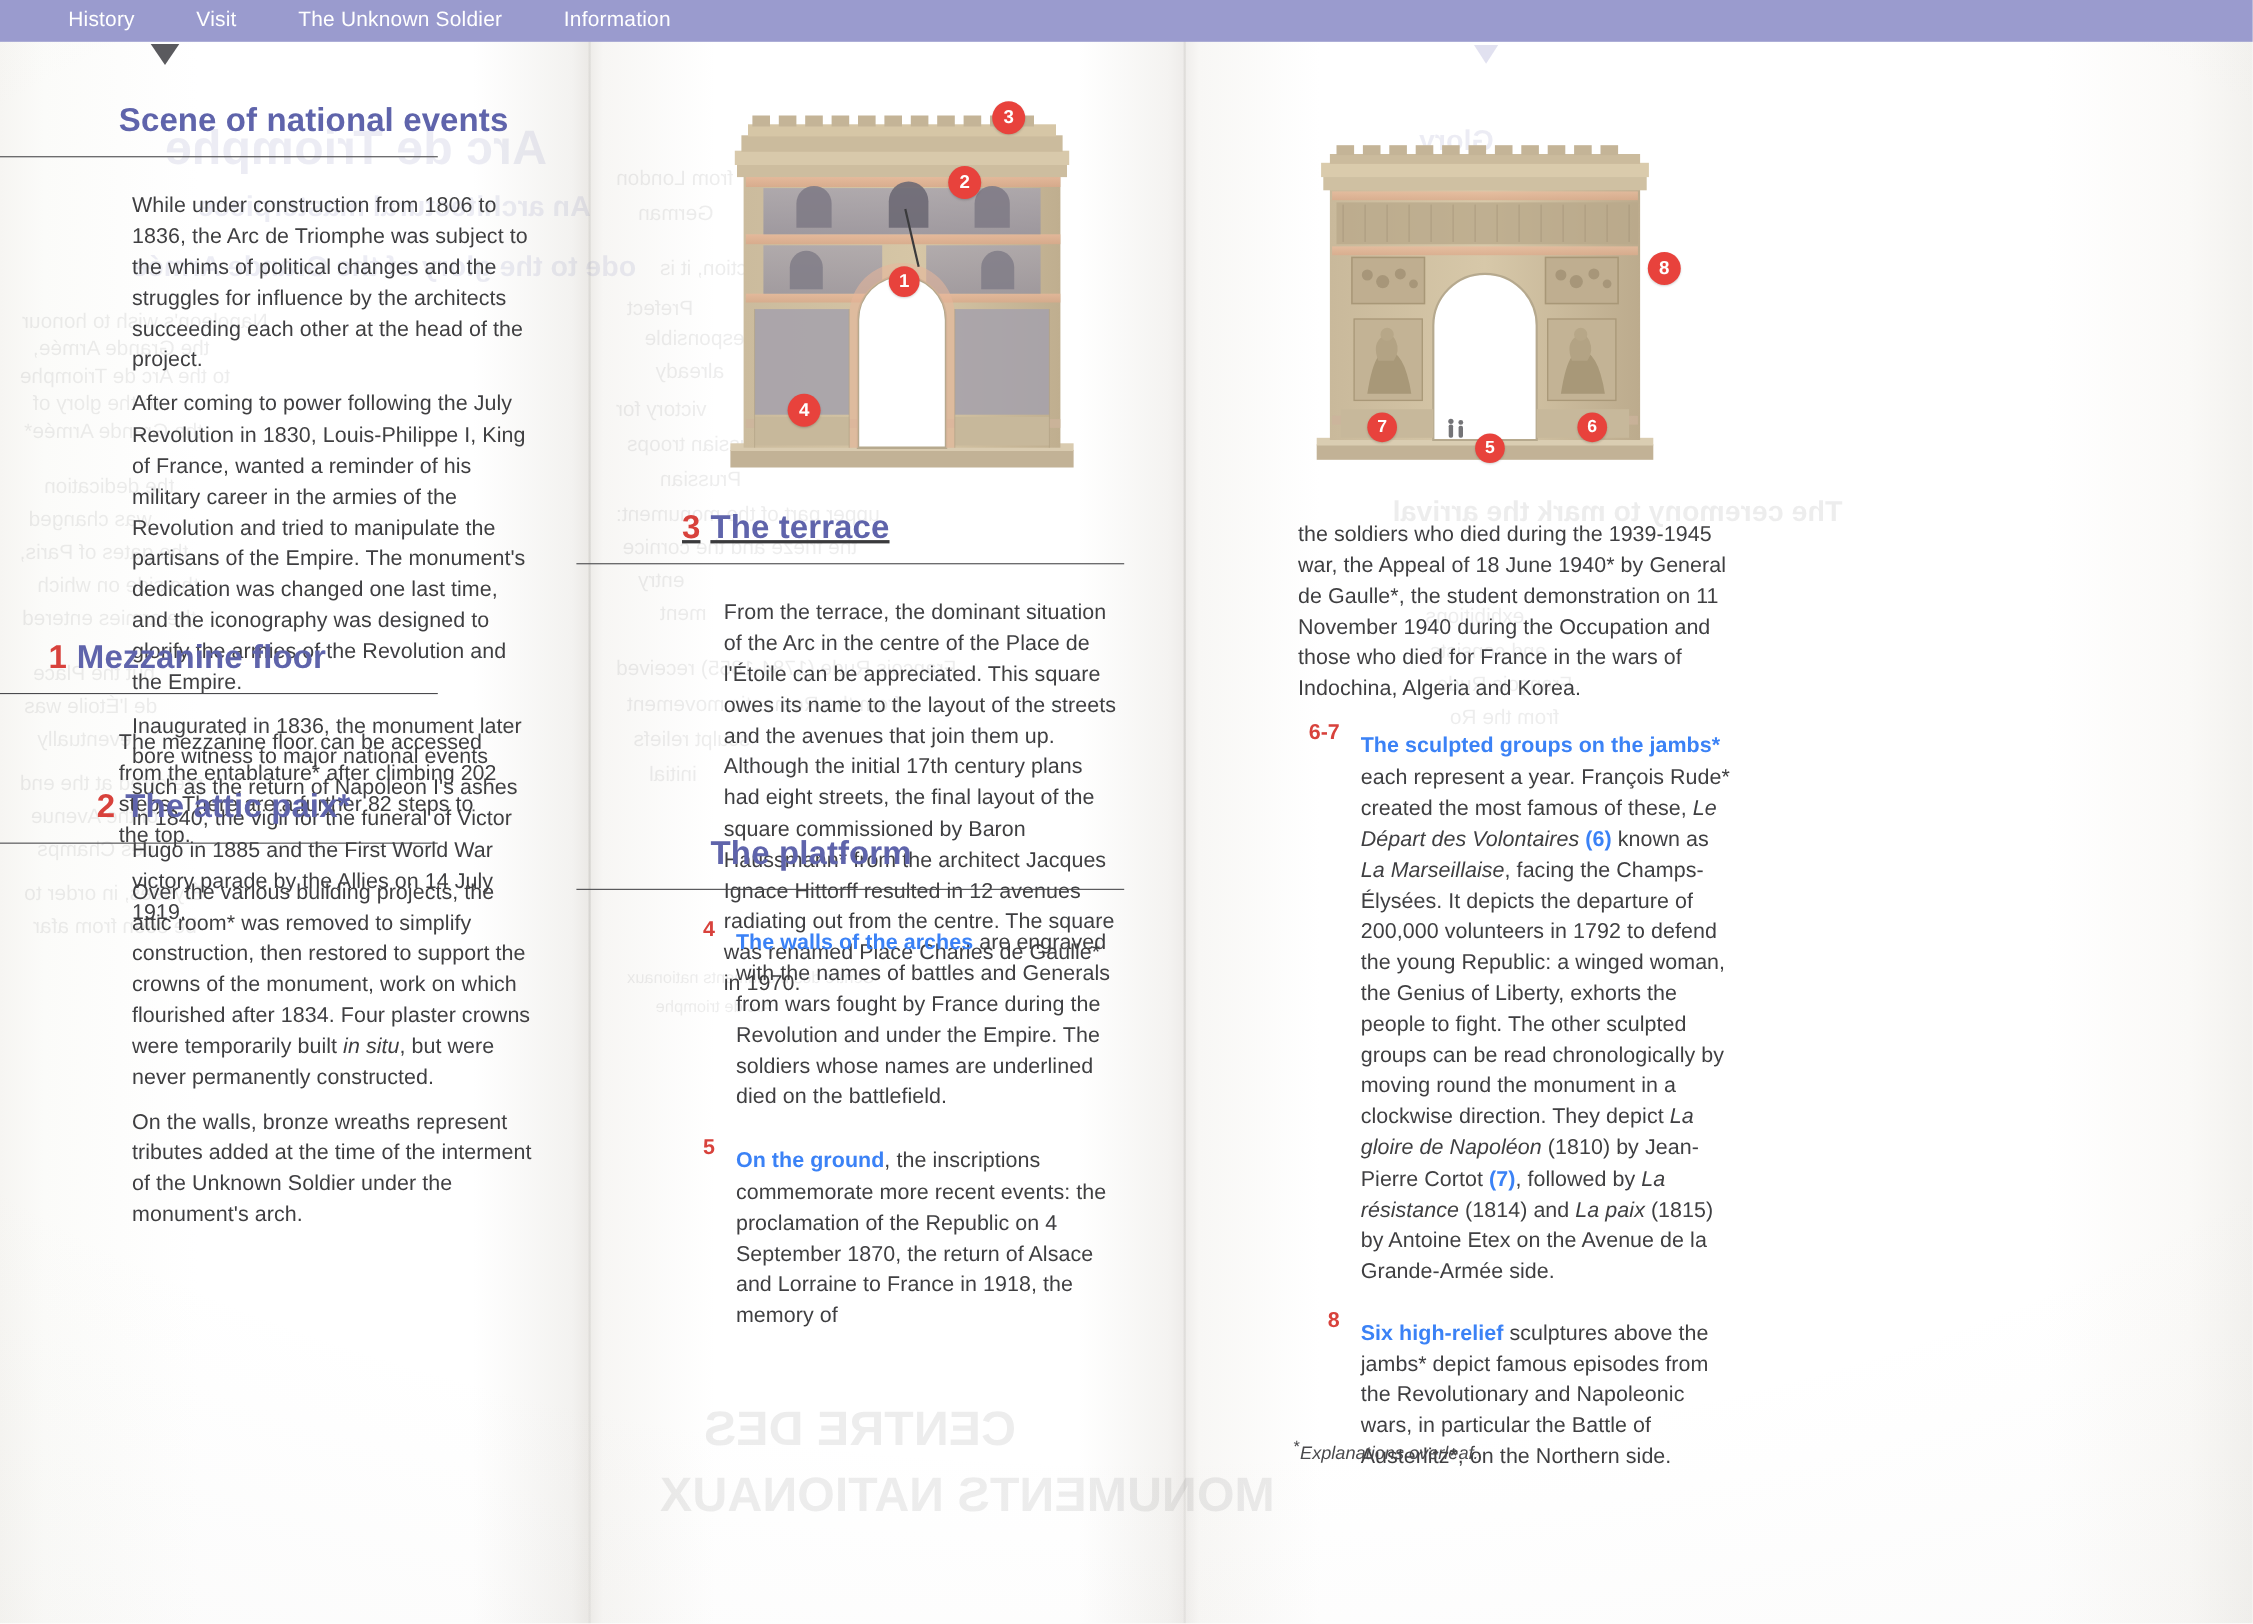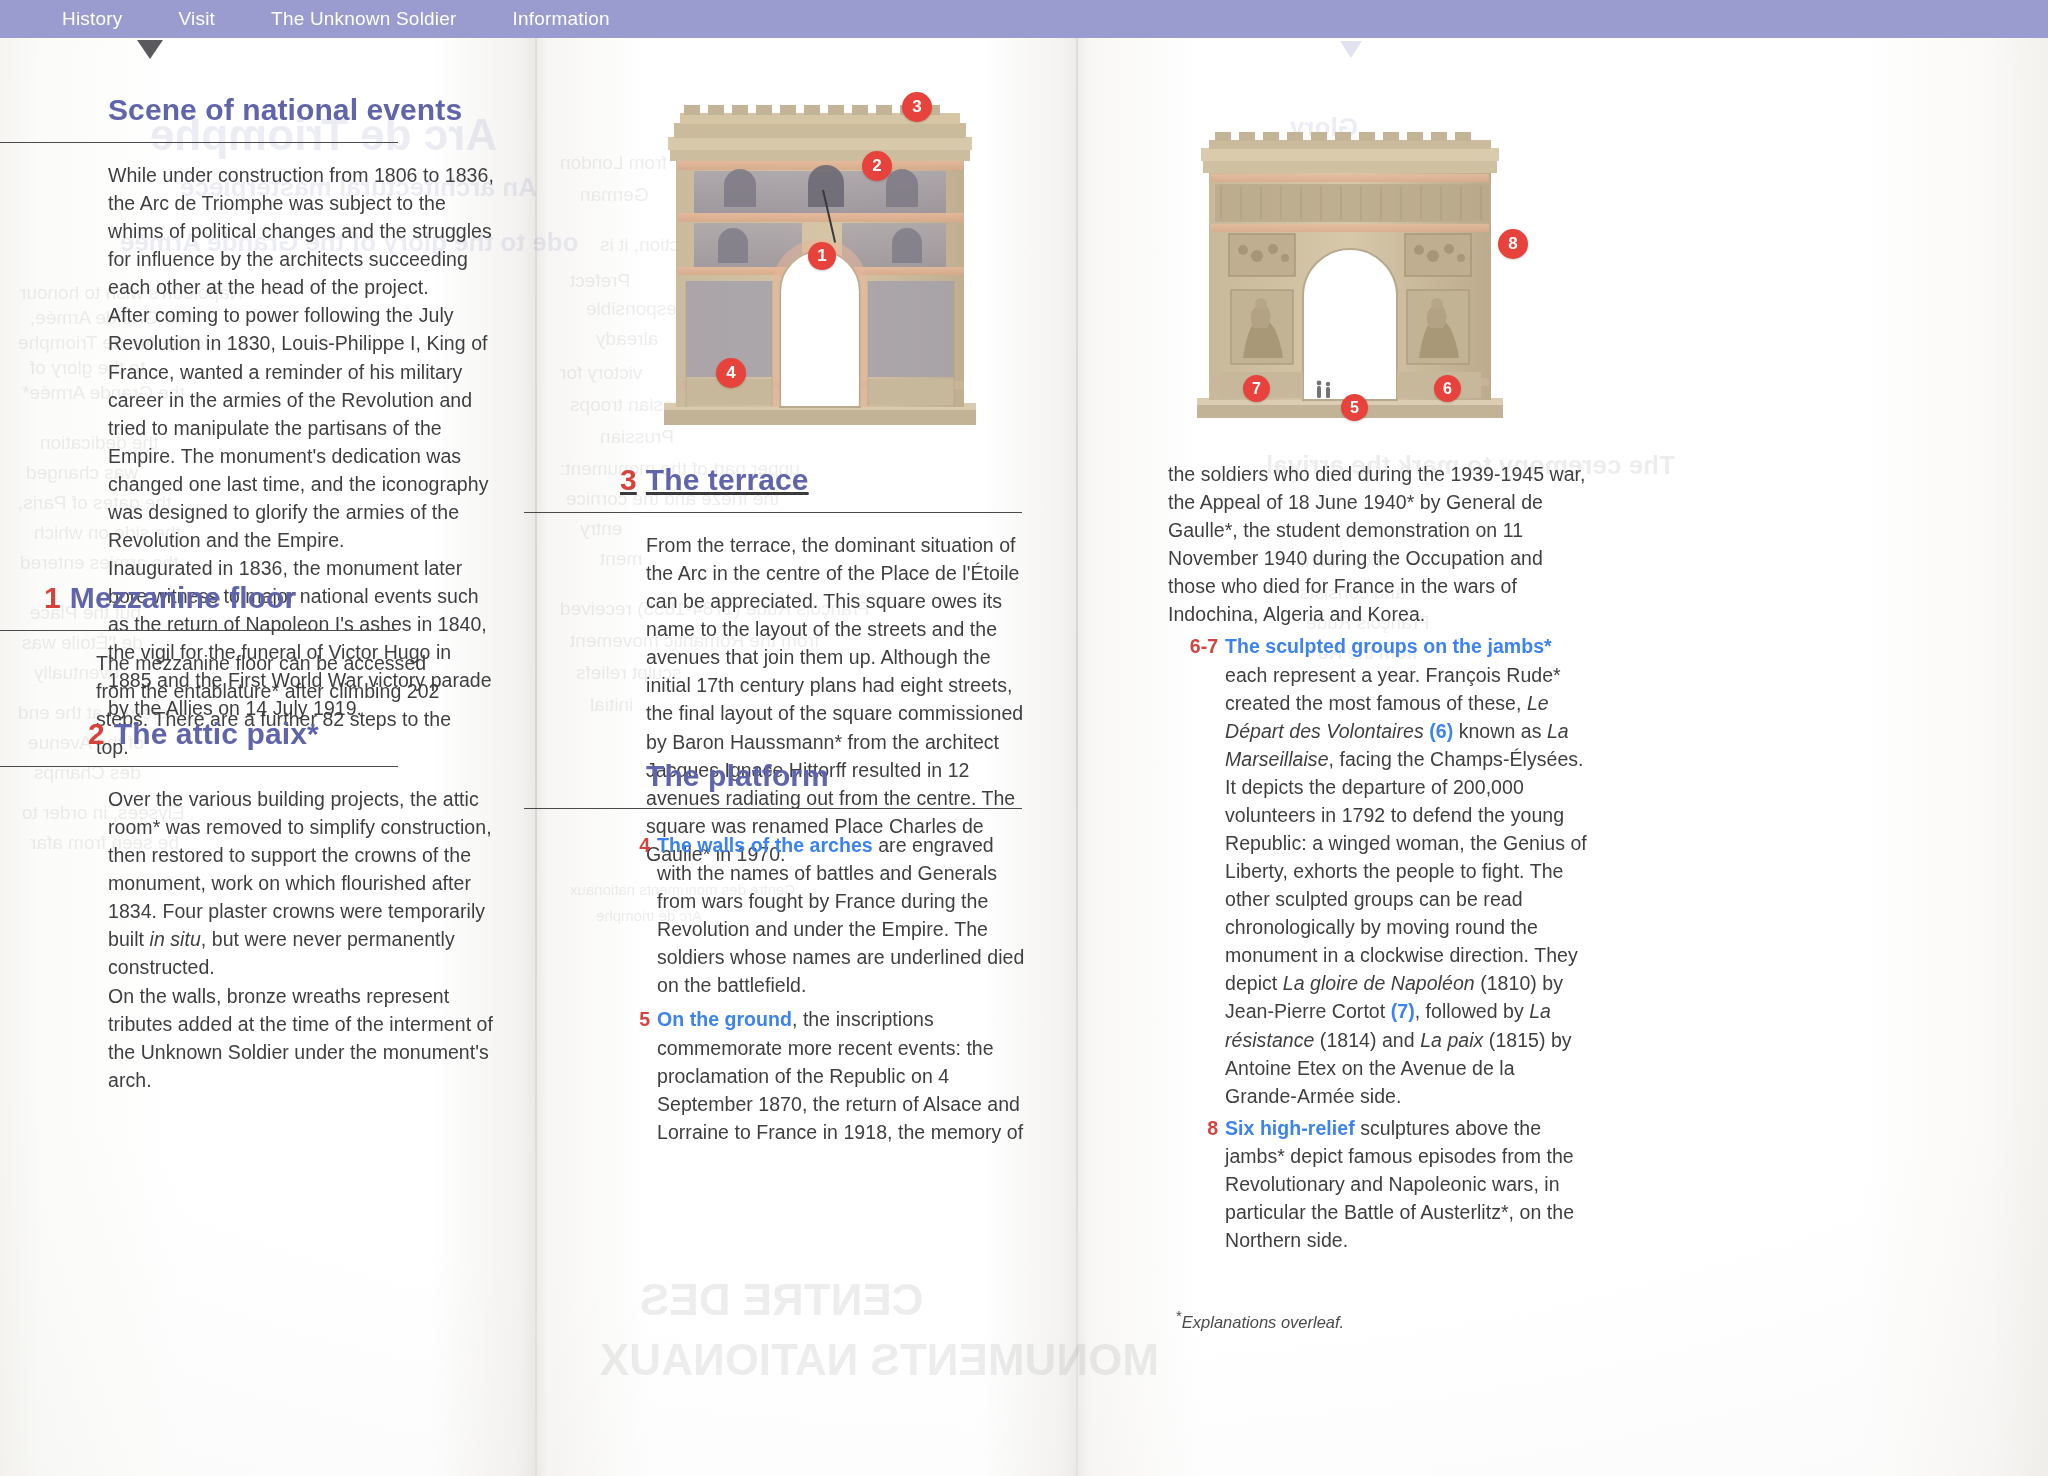--- a/index.html
+++ b/index.html
@@ -82,21 +82,21 @@
   .col{position:absolute;}
   h2.sec{
     font-size:30px;font-weight:700;color:#5f64ab;
     margin:0;letter-spacing:.1px;line-height:1.2;
   }
   h2.sec .num{color:#d8423c;font-weight:700;margin-right:9px;}
   .rule{
     height:0;border-top:1.6px solid #4a4a4d;margin-top:14px;
   }
   p.body{
-    font-size:19.5px;line-height:1.44;margin:0;color:#3f3f41;
+    font-size:19.5px;line-height:1.44;margin:12px;color:#3f3f41;
     letter-spacing:.05px;
   }
   .b{font-weight:700;color:#3b82f6;}
   .i{font-style:italic;}
 
   
   .item{display:flex;margin-top:2px;}
   .item .n{
     color:#d8423c;font-weight:700;font-size:19.5px;line-height:1.44;
     flex:0 0 auto;text-align:right;padding-right:7px;

